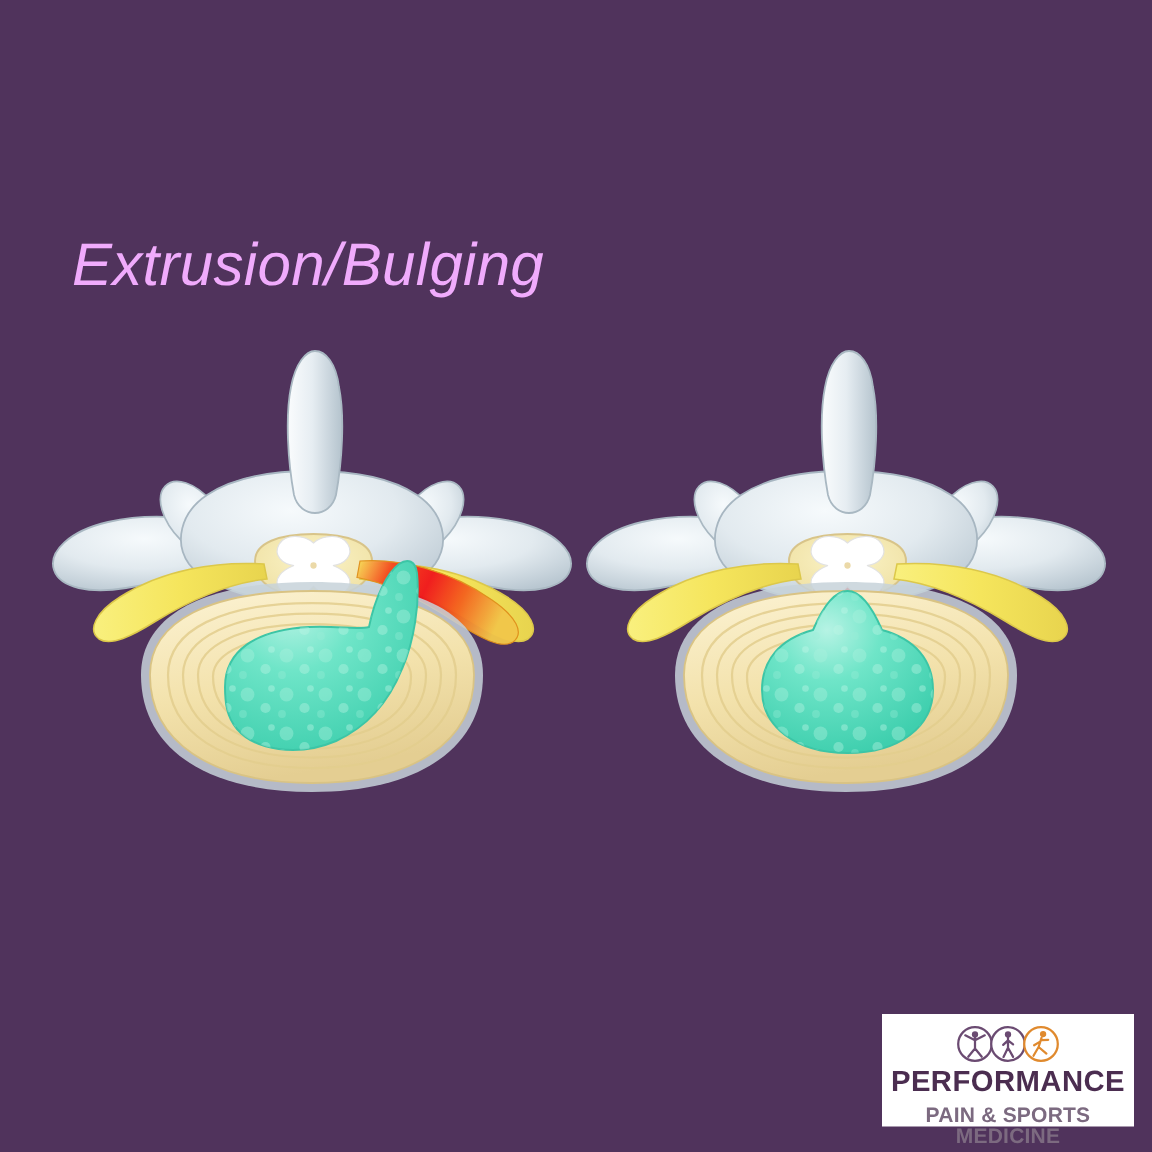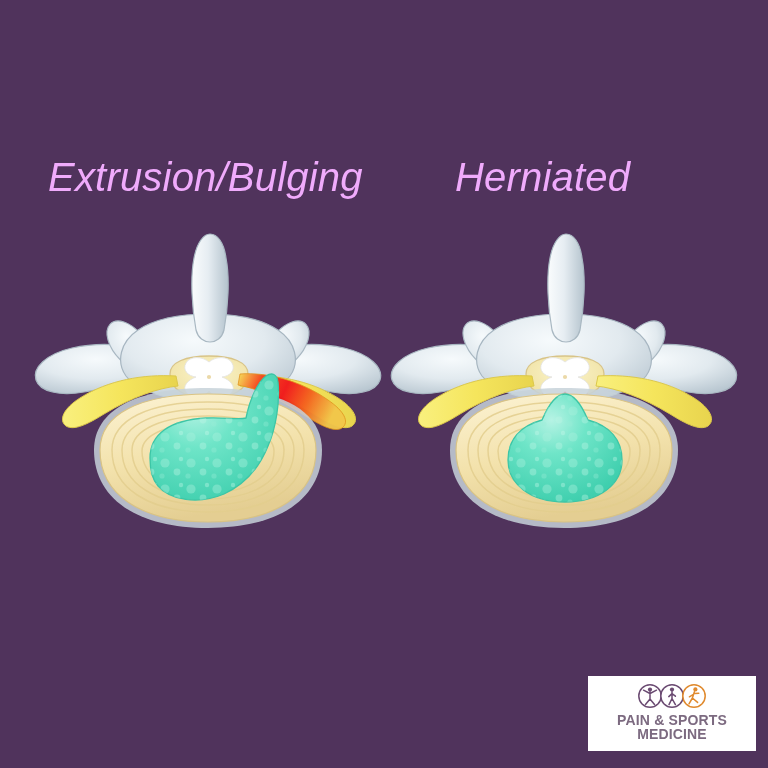--- a/index.html
+++ b/index.html
@@ -76,21 +76,20 @@
     line-height: 1;
   }
 </style>
 </head>
 <body>
 
 <div id="page" style="background: rgb(80, 51, 92);">
 
   <div class="label" id="label-left">Extrusion/Bulging</div>
 
-  <div class="label" id="label-right">Herniated</div>
 
   <div class="figure" id="figure-left">
     <svg viewBox="0 0 360 345" width="360" height="345">
       <defs>
         <radialGradient id="boneG1" cx="42%" cy="30%" r="78%">
           <stop offset="0%" stop-color="#F6FAFC"></stop>
           <stop offset="52%" stop-color="#E2EAEF"></stop>
           <stop offset="100%" stop-color="#B9C7D1"></stop>
         </radialGradient>
         <linearGradient id="spinousG1" x1="0" y1="0" x2="1" y2="0">
@@ -290,16 +289,17 @@
         <path d="M84,8.8 L84,15.5 M84,10.6 L80.8,13.6 M84,10.6 L87.4,13.2
                  M84,15.5 L81,21.6 M84,15.5 L87.4,21.6" stroke="#6B4B72" stroke-width="1.5" fill="none" stroke-linecap="round"></path>
       </g>
       <g>
         <circle cx="106" cy="13" r="11.2" fill="#FFFFFF" stroke="#E08A2E" stroke-width="1.5"></circle>
         <circle cx="107.4" cy="6.4" r="2.1" fill="#E08A2E"></circle>
         <path d="M106.4,8.8 L104.4,15 M106.6,10.4 L110.8,10.2 M105.4,11.4 L101.4,13.8
                  M104.4,15 L101,20.8 M104.4,15 L109.6,19.4" stroke="#E08A2E" stroke-width="1.5" fill="none" stroke-linecap="round"></path>
       </g>
     </svg>
+    <div class="logo-line1">PERFORMANCE</div>
     <div class="logo-line2">PAIN &amp; SPORTS MEDICINE</div>
   </div>
 
 </div>
 
 </body></html>

